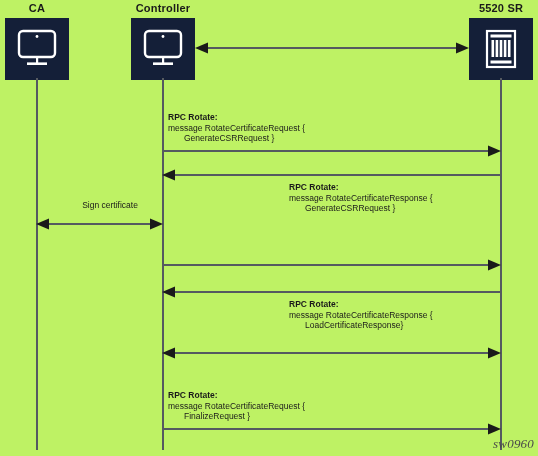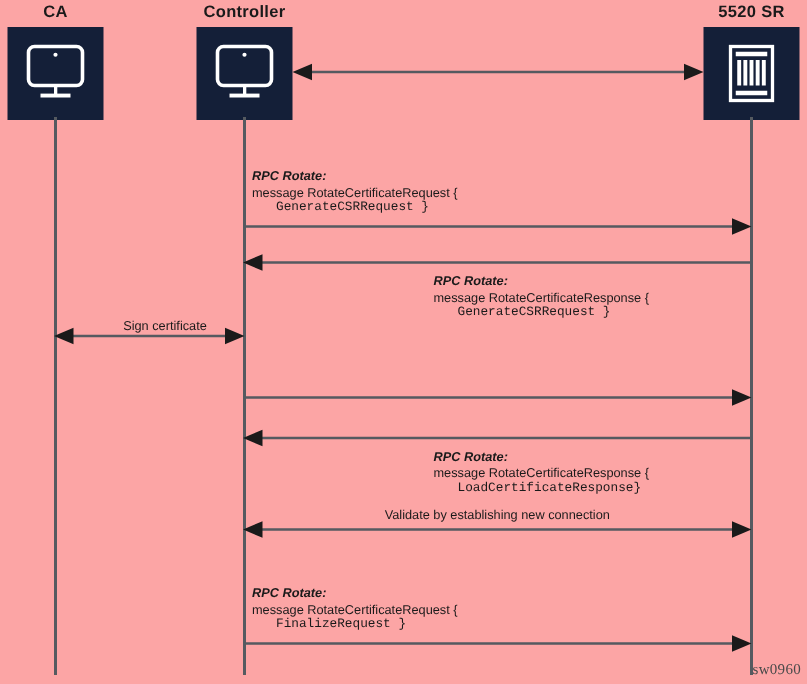--- a/index.html
+++ b/index.html
@@ -8,21 +8,21 @@
     padding: 0;
     background: #ffffff;
   }
   body {
     font-family: "Liberation Sans", sans-serif;
   }
   #diagram {
     position: relative;
     width: 538px;
     height: 456px;
-    background: #fca5a5;
+    background: #bef264;
     overflow: hidden;
   }
 
   
   .actor {
     position: absolute;
   }
   .actor-label {
     position: absolute;
     top: 0;
@@ -70,45 +70,44 @@
   .msg {
     position: absolute;
     font-size: 8.5px;
     line-height: 10.5px;
     color: #1a1a1a;
     white-space: nowrap;
   }
   .msg .ttl {
     font-weight: bold;
     display: block;
-    font-style: italic;
   }
   .msg .ln {
     display: block;
   }
   .msg .ind {
     display: block;
     padding-left: 16px;
-    font-family: Liberation Mono, monospace;
   }
   .label-inline {
     position: absolute;
     font-size: 8.5px;
     color: #1a1a1a;
     white-space: nowrap;
     text-align: center;
   }
 
   
   .figure-id {
     position: absolute;
     right: 4px;
     bottom: 4px;
     font-family: "Liberation Serif", serif;
-    font-size: 10px;
+    font-style: italic;
+    font-size: 13px;
     color: #4a4a4a;
     letter-spacing: 0.2px;
   }
 </style>
 </head>
 <body>
 
 <div id="diagram">
 
   <div class="actor" style="left:5px; top:2px; width:64px;">
@@ -180,21 +179,21 @@
       <line x1="10" y1="7" x2="339" y2="7" stroke="#555a60" stroke-width="1.8"></line>
       <polygon points="0,7 13,1.5 13,12.5" fill="#1a1a1a"></polygon>
     </svg>
   </div>
   <div class="msg" style="left:289px; top:182px;">
     <span class="ttl">RPC Rotate:</span>
     <span class="ln">message RotateCertificateResponse {</span>
     <span class="ind">GenerateCSRRequest }</span>
   </div>
 
-  <div class="label-inline" style="left:36px; top:212px; width:148px;">Sign certificate</div>
+  <div class="label-inline" style="left:36px; top:200px; width:148px;">Sign certificate</div>
   <div class="arrow" style="left:36px; top:217px; width:127px;">
     <svg width="127" height="14" viewBox="0 0 127 14">
       <line x1="10" y1="7" x2="117" y2="7" stroke="#555a60" stroke-width="1.8"></line>
       <polygon points="0,7 13,1.5 13,12.5" fill="#1a1a1a"></polygon>
       <polygon points="127,7 114,1.5 114,12.5" fill="#1a1a1a"></polygon>
     </svg>
   </div>
 
   <div class="arrow" style="left:162px; top:258px; width:339px;">
     <svg width="339" height="14" viewBox="0 0 339 14">
@@ -208,21 +207,20 @@
       <line x1="10" y1="7" x2="339" y2="7" stroke="#555a60" stroke-width="1.8"></line>
       <polygon points="0,7 13,1.5 13,12.5" fill="#1a1a1a"></polygon>
     </svg>
   </div>
   <div class="msg" style="left:289px; top:299px;">
     <span class="ttl">RPC Rotate:</span>
     <span class="ln">message RotateCertificateResponse {</span>
     <span class="ind">LoadCertificateResponse}</span>
   </div>
 
-  <div class="label-inline" style="left:162px; top:338px; width:339px;">Validate by establishing new connection</div>
   <div class="arrow" style="left:162px; top:346px; width:339px;">
     <svg width="339" height="14" viewBox="0 0 339 14">
       <line x1="10" y1="7" x2="329" y2="7" stroke="#555a60" stroke-width="1.8"></line>
       <polygon points="0,7 13,1.5 13,12.5" fill="#1a1a1a"></polygon>
       <polygon points="339,7 326,1.5 326,12.5" fill="#1a1a1a"></polygon>
     </svg>
   </div>
 
   <div class="msg" style="left:168px; top:390px;">
     <span class="ttl">RPC Rotate:</span>

